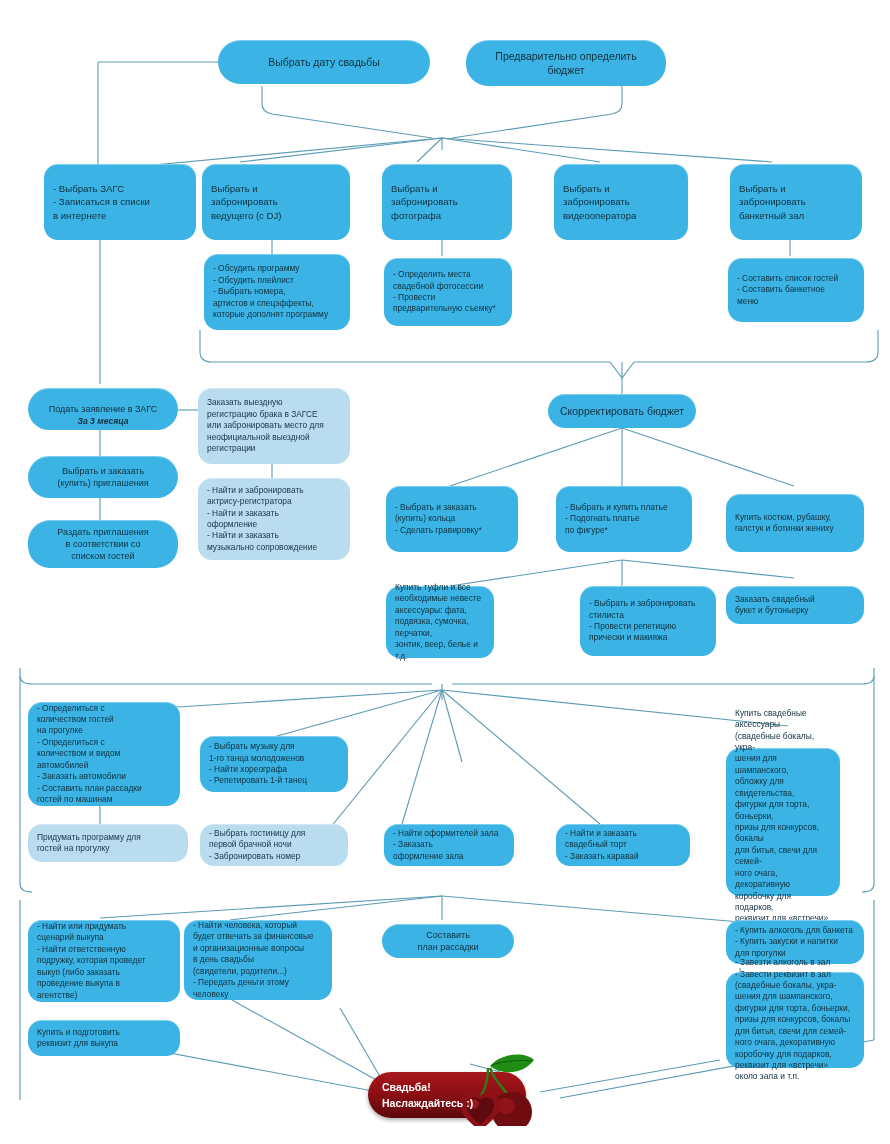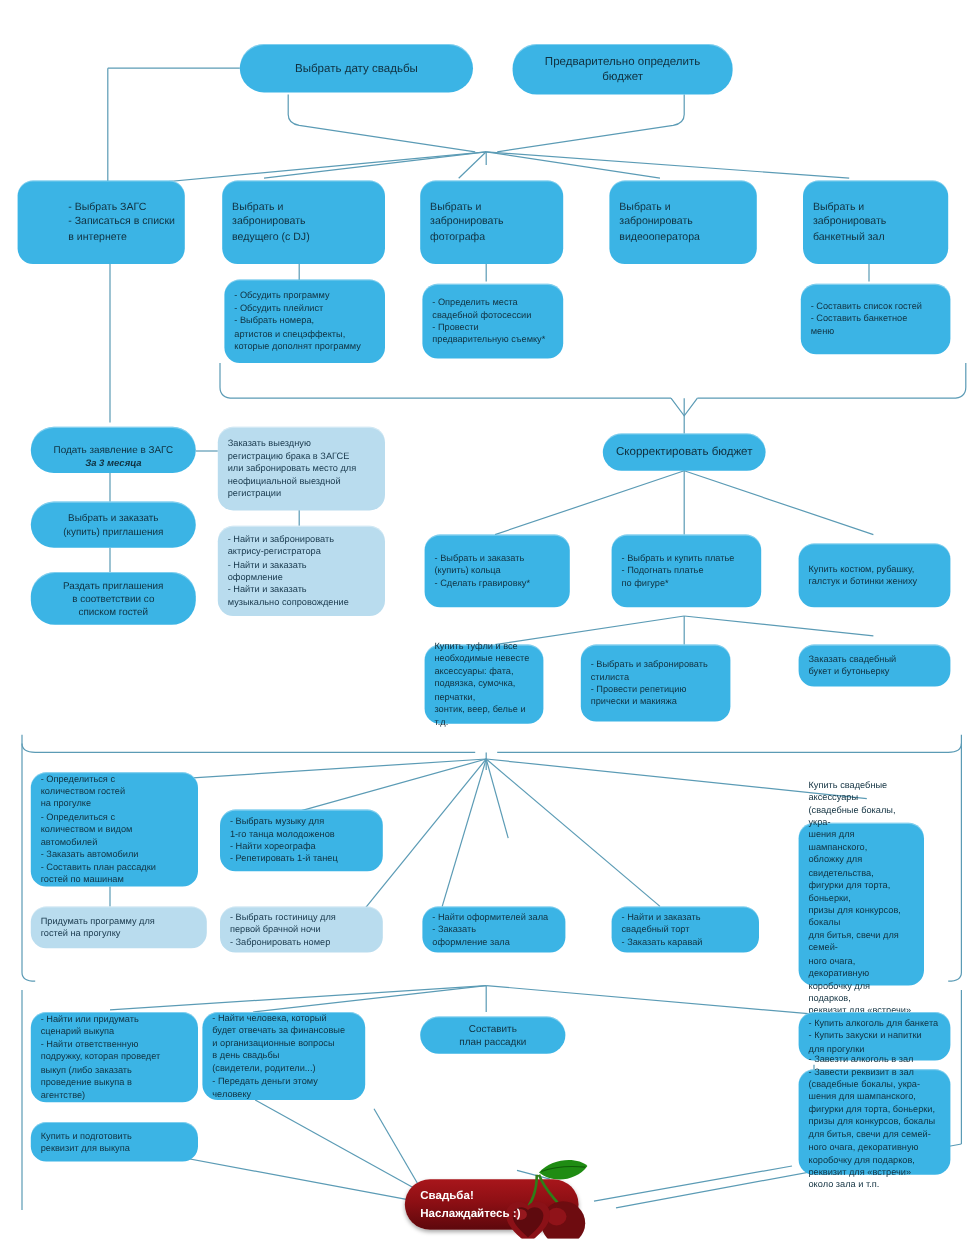--- a/index.html
+++ b/index.html
@@ -152,21 +152,21 @@
 
   <div class="node center head" style="left:218px;top:40px;width:212px;height:44px;border-radius:22px;">
     <span>Выбрать дату свадьбы</span>
   </div>
 
   <div class="node center head" style="left:466px;top:40px;width:200px;height:46px;border-radius:22px;text-align:center;">
     <span>Предварительно определить
 бюджет</span>
   </div>
 
-  <div class="node mid big" style="left:16px;top:164px;width:152px;height:76px;justify-content:flex-end;">
+  <div class="node mid big" style="left:44px;top:164px;width:152px;height:76px;">
     <span>- Выбрать ЗАГС
 - Записаться в списки
 в интернете</span>
   </div>
 
   <div class="node mid big" style="left:202px;top:164px;width:148px;height:76px;">
     <span>Выбрать и
 забронировать
 ведущего (с DJ)</span>
   </div>
@@ -265,21 +265,21 @@
   </div>
 
   <div class="node mid" style="left:386px;top:586px;width:108px;height:72px;">
     <span>Купить туфли и все
 необходимые невесте
 аксессуары: фата,
 подвязка, сумочка, перчатки,
 зонтик, веер, белье и т.д.</span>
   </div>
 
-  <div class="node mid" style="left:528px;top:586px;width:136px;height:70px;">
+  <div class="node mid" style="left:580px;top:586px;width:136px;height:70px;">
     <span>- Выбрать и забронировать
 стилиста
 - Провести репетицию
 прически и макияжа</span>
   </div>
 
   <div class="node mid" style="left:726px;top:586px;width:138px;height:38px;">
     <span>Заказать свадебный
 букет и бутоньерку</span>
   </div>

